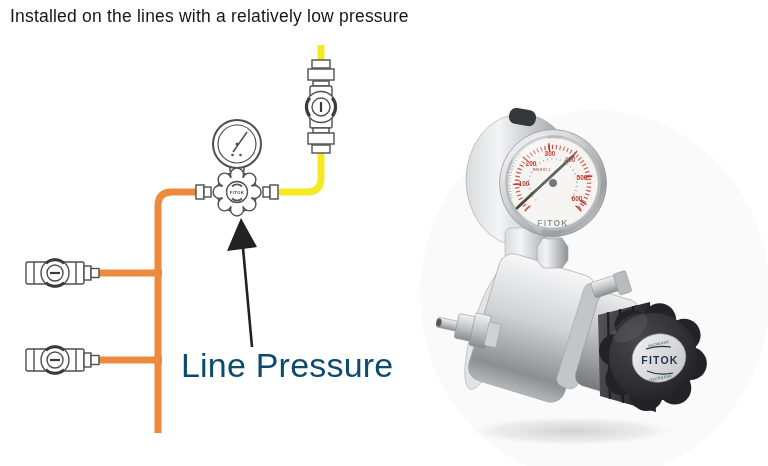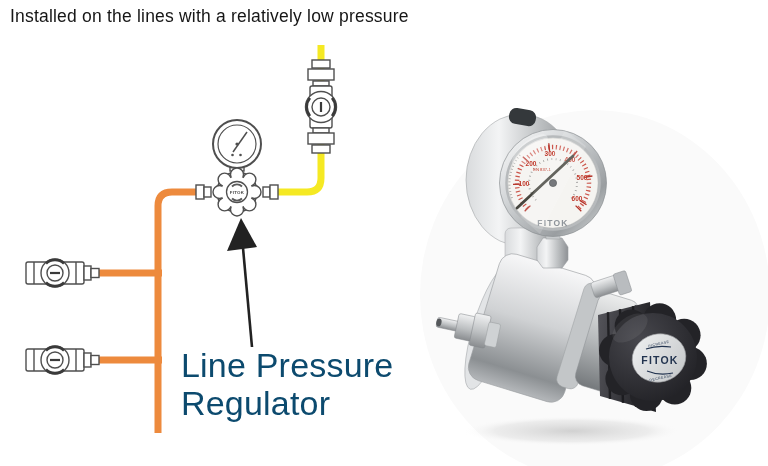--- a/index.html
+++ b/index.html
@@ -247,16 +247,15 @@
         <circle cx="553" cy="183" r="3.6" fill="#5c5f63" stroke="#3e4144" stroke-width="0.7"></circle>
 
         <polygon points="565,130 586,146 540,234 521,217" fill="#ffffff" opacity="0.16"></polygon>
         <ellipse cx="530" cy="150" rx="22" ry="9" transform="rotate(-40 530 150)" fill="#ffffff" opacity="0.3"></ellipse>
       </g>
     </g>
   </svg>
 
   <div class="big-label">
     <div>Line Pressure</div>
-    <div>Regulator</div>
   </div>
 
 </div>
 
 </body></html>

